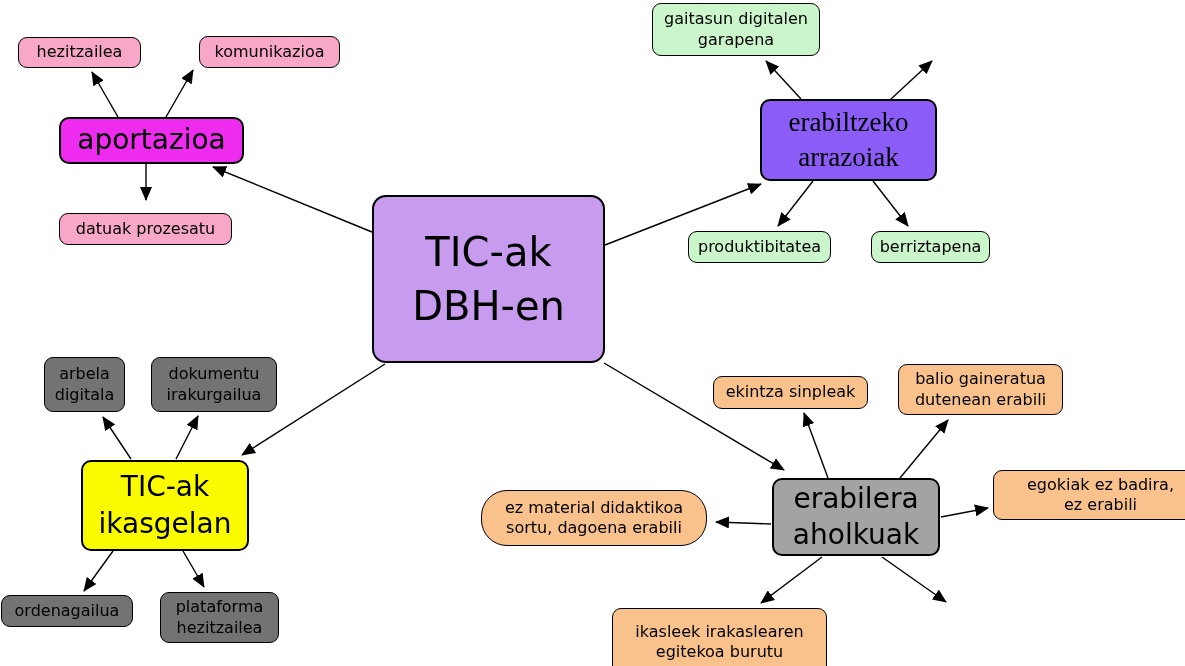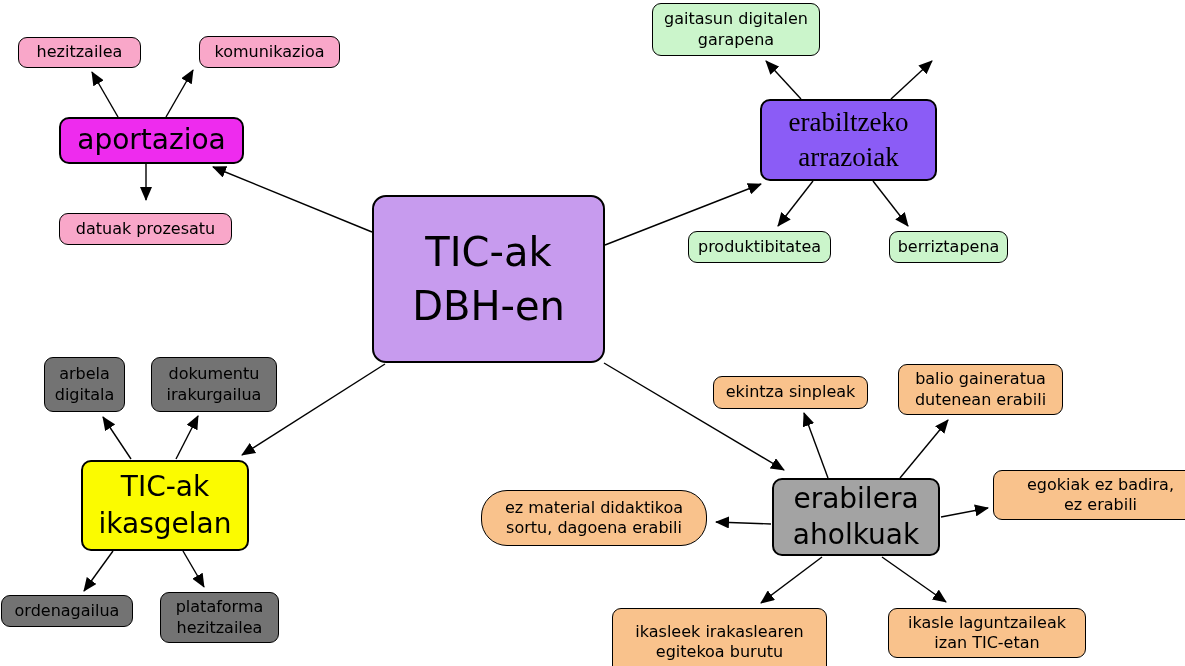--- a/index.html
+++ b/index.html
@@ -70,21 +70,21 @@
   <div class="node big magenta" style="left:59px; top:117px; width:185px; height:47px; font-size:28px;">aportazioa</div>
   <div class="node pink" style="left:18px; top:37px; width:123px; height:31px;">hezitzailea</div>
   <div class="node pink" style="left:199px; top:36px; width:141px; height:32px;">komunikazioa</div>
   <div class="node pink" style="left:59px; top:206px; width:173px; height:32px;margin-top:7px;">datuak prozesatu</div>
 
   <div class="node big olive" style="left:760px; top:99px; width:177px; height:82px;">erabiltzeko
 arrazoiak</div>
   <div class="node green-light" style="left:652px; top:3px; width:168px; height:53px;">gaitasun digitalen
 garapena</div>
   <div class="node green-light" style="left:688px; top:231px; width:143px; height:32px;">produktibitatea</div>
-  <div class="node green-light" style="left:871px; top:231px; width:119px; height:32px;margin-left:18px;">berriztapena</div>
+  <div class="node green-light" style="left:871px; top:231px; width:119px; height:32px;">berriztapena</div>
 
   <div class="node big yellow" style="left:81px; top:460px; width:168px; height:91px; font-size:28px;">TIC-ak
 ikasgelan</div>
   <div class="node yellow-light" style="left:44px; top:357px; width:81px; height:55px;">arbela
 digitala</div>
   <div class="node yellow-light" style="left:151px; top:357px; width:126px; height:55px;">dokumentu
 irakurgailua</div>
   <div class="node yellow-light" style="left:1px; top:595px; width:132px; height:32px;">ordenagailua</div>
   <div class="node yellow-light" style="left:160px; top:592px; width:119px; height:51px;">plataforma
 hezitzailea</div>
@@ -93,16 +93,14 @@
 aholkuak</div>
   <div class="node orange-light" style="left:713px; top:376px; width:155px; height:33px;">ekintza sinpleak</div>
   <div class="node orange-light" style="left:898px; top:364px; width:165px; height:51px;">balio gaineratua
 dutenean erabili</div>
   <div class="node orange-light" style="left:993px; top:470px; width:215px; height:50px;">egokiak ez badira,
 ez erabili</div>
   <div class="node orange-light" style="left:481px; top:490px; width:226px; height:56px;border-radius:26px;">ez material didaktikoa
 sortu, dagoena erabili</div>
   <div class="node orange-light" style="left:612px; top:608px; width:215px; height:68px;">ikasleek irakaslearen
 egitekoa burutu</div>
-  <div class="node orange-light" style="left:888px; top:608px; width:198px; height:50px;">ikasle laguntzaileak
-izan TIC-etan</div>
 
 </div>
 
 </body></html>

